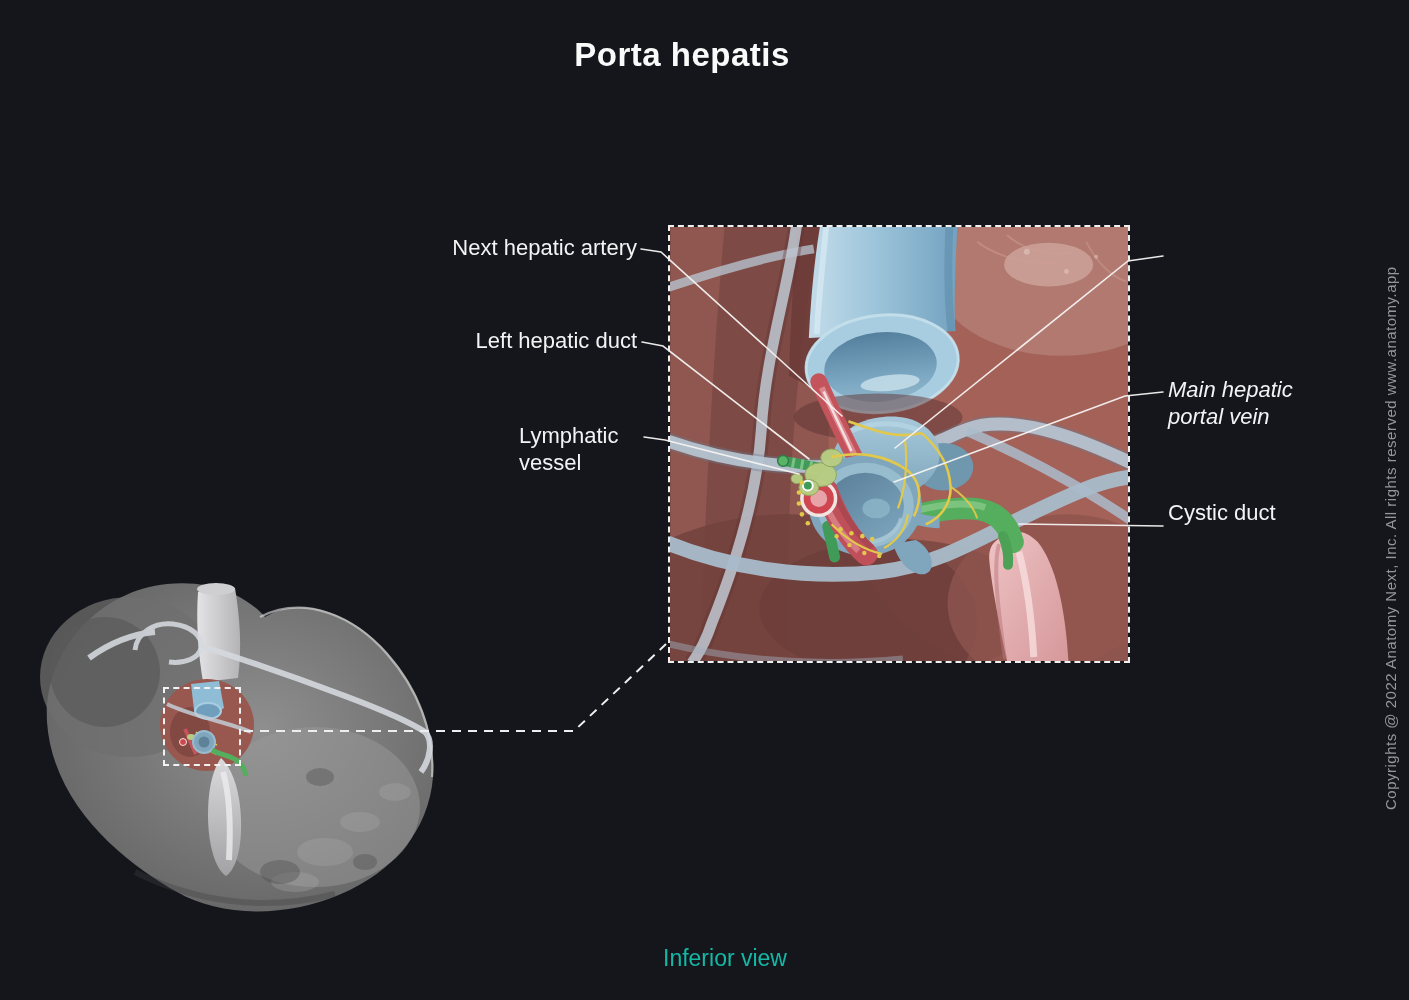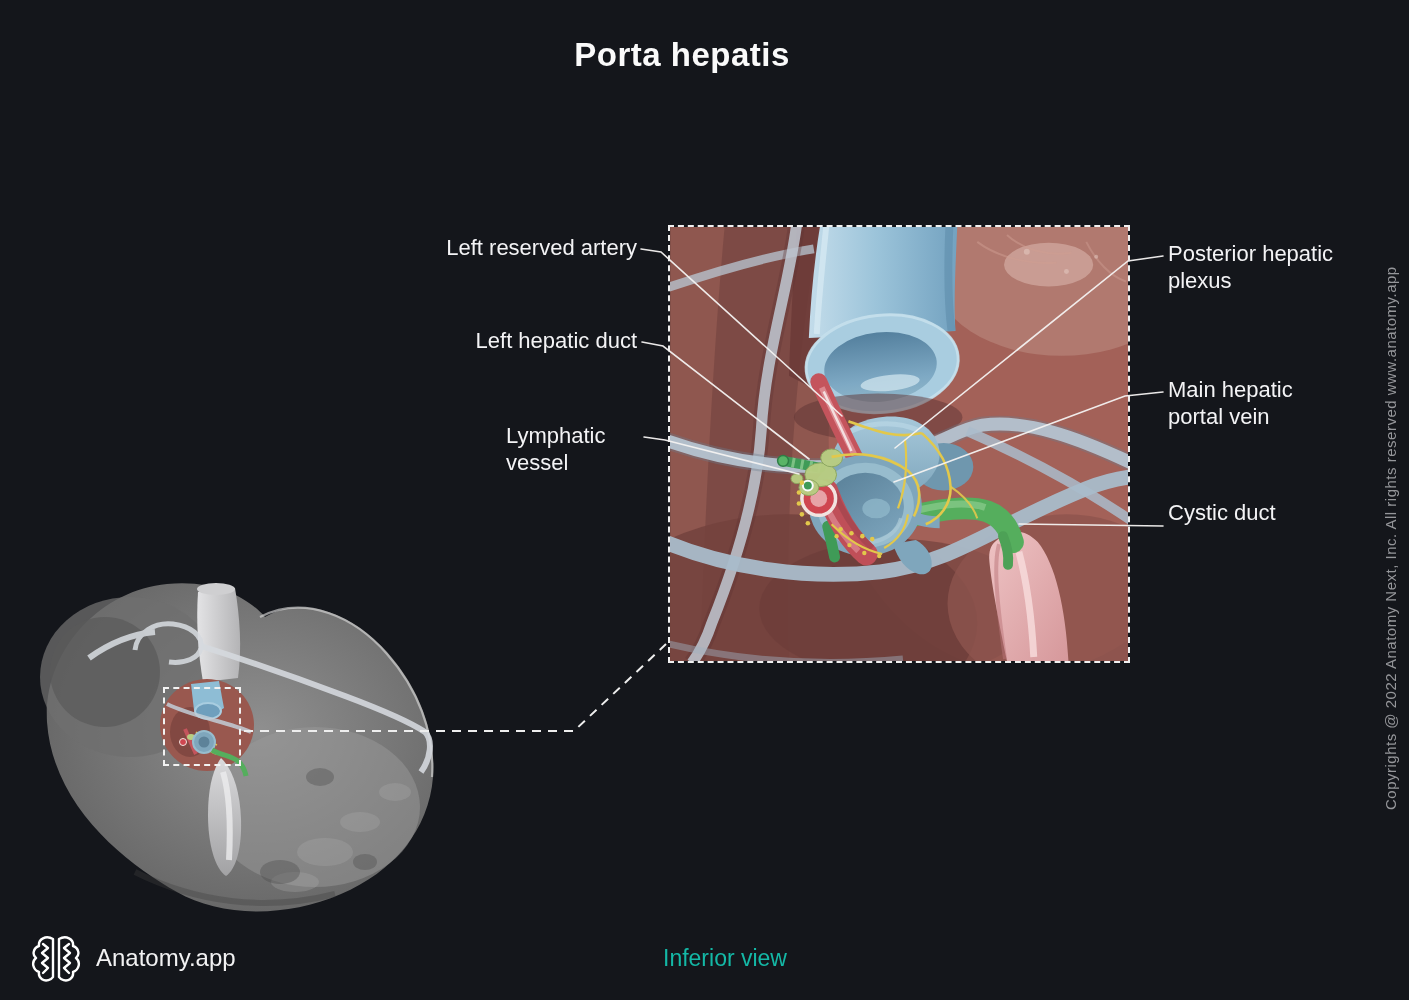--- a/index.html
+++ b/index.html
@@ -4,23 +4,23 @@
 <style>
   html,body{margin:0;padding:0;background:#14161b;}
   .stage{position:relative;width:1409px;height:1000px;background:#14161b;overflow:hidden;
          font-family:"Liberation Sans",sans-serif;}
   .title{position:absolute;top:36px;left:0;width:1364px;text-align:center;
          font-size:33px;font-weight:700;color:#fafafa;letter-spacing:.5px;}
   .lbl{position:absolute;font-size:22px;font-weight:500;color:#f3f3f5;line-height:1.22;}
   .lbl.r{text-align:right;}
   .lbl-artery{right:772px;top:235px;white-space:nowrap;}
   .lbl-duct{right:772px;top:328px;white-space:nowrap;margin-left:15px;}
-  .lbl-lymph{left:506px;top:423px;width:130px;}
+  .lbl-lymph{left:519px;top:423px;width:130px;}
   .lbl-plexus{left:1168px;top:241px;width:200px;}
-  .lbl-portal{left:1168px;top:377px;width:160px;}
+  .lbl-portal{left:1168px;top:377px;width:160px;font-style:italic;}
   .lbl-cystic{left:1168px;top:500px;white-space:nowrap;}
   .inset{position:absolute;left:668px;top:225px;width:462px;height:438px;
          border:2px dashed #f0f0f0;box-sizing:border-box;overflow:hidden;}
   .inset svg{display:block;width:458px;height:434px;}
   .thumb{position:absolute;left:15px;top:572px;width:430px;height:345px;}
   .zoomrect{position:absolute;left:163px;top:687px;width:78px;height:79px;
             border:2px dashed #f2f2f2;box-sizing:border-box;}
   .overlay{position:absolute;left:0;top:0;width:1409px;height:1000px;pointer-events:none;}
   .brand{position:absolute;left:30px;top:934px;display:flex;align-items:center;gap:14px;}
   .brand-name{font-size:24px;color:#f2f2f3;font-weight:400;}
@@ -264,36 +264,24 @@
       <path d="M641,249 L661,252 L842,416"></path>
       <path d="M642,342 L663,346 L809,459"></path>
       <path d="M644,437 L665,440 L799,474"></path>
       <path d="M1163,256 L1128,261 L895,448"></path>
       <path d="M1163,392 L1125,396 L894,482"></path>
       <path d="M1163,526 L1019,524"></path>
     </g>
     <path d="M244,731 L574,731 L666,644" fill="none" stroke="#eeeeee" stroke-width="2" stroke-dasharray="9 7"></path>
   </svg>
 
-  <div class="lbl r lbl-artery">Left reserved artery</div>
+  <div class="lbl r lbl-artery">Next hepatic artery</div>
   <div class="lbl r lbl-duct">Left hepatic duct</div>
   <div class="lbl lbl-lymph">Lymphatic vessel</div>
-  <div class="lbl lbl-plexus">Posterior hepatic plexus</div>
   <div class="lbl lbl-portal">Main hepatic portal vein</div>
   <div class="lbl lbl-cystic">Cystic duct</div>
 
-  <div class="brand">
-    <svg width="52" height="48" viewBox="0 0 52 48">
-      <g stroke="#ffffff" stroke-width="2.4" fill="none" stroke-linejoin="round" stroke-linecap="round">
-        <path d="M23,5 C16,1 8,5 9,12 C3,14 2,21 6,24 C1,28 3,36 9,38 C8,44 14,49 21,45 L23,43 L23,5 Z"></path>
-        <path d="M13,10 L18,14 L12,19 L18,24 L12,29 L18,34 L13,39"></path>
-        <path d="M29,5 C36,1 44,5 43,12 C49,14 50,21 46,24 C51,28 49,36 43,38 C44,44 38,49 31,45 L29,43 L29,5 Z"></path>
-        <path d="M39,10 L34,14 L40,19 L34,24 L40,29 L34,34 L39,39"></path>
-      </g>
-    </svg>
-    <span class="brand-name">Anatomy.app</span>
-  </div>
 
   <div class="viewlabel">Inferior view</div>
 
   <div class="copyright">Copyrights @ 2022 Anatomy Next, Inc. All rights reserved www.anatomy.app</div>
 
 </div>
 
 </body></html>

